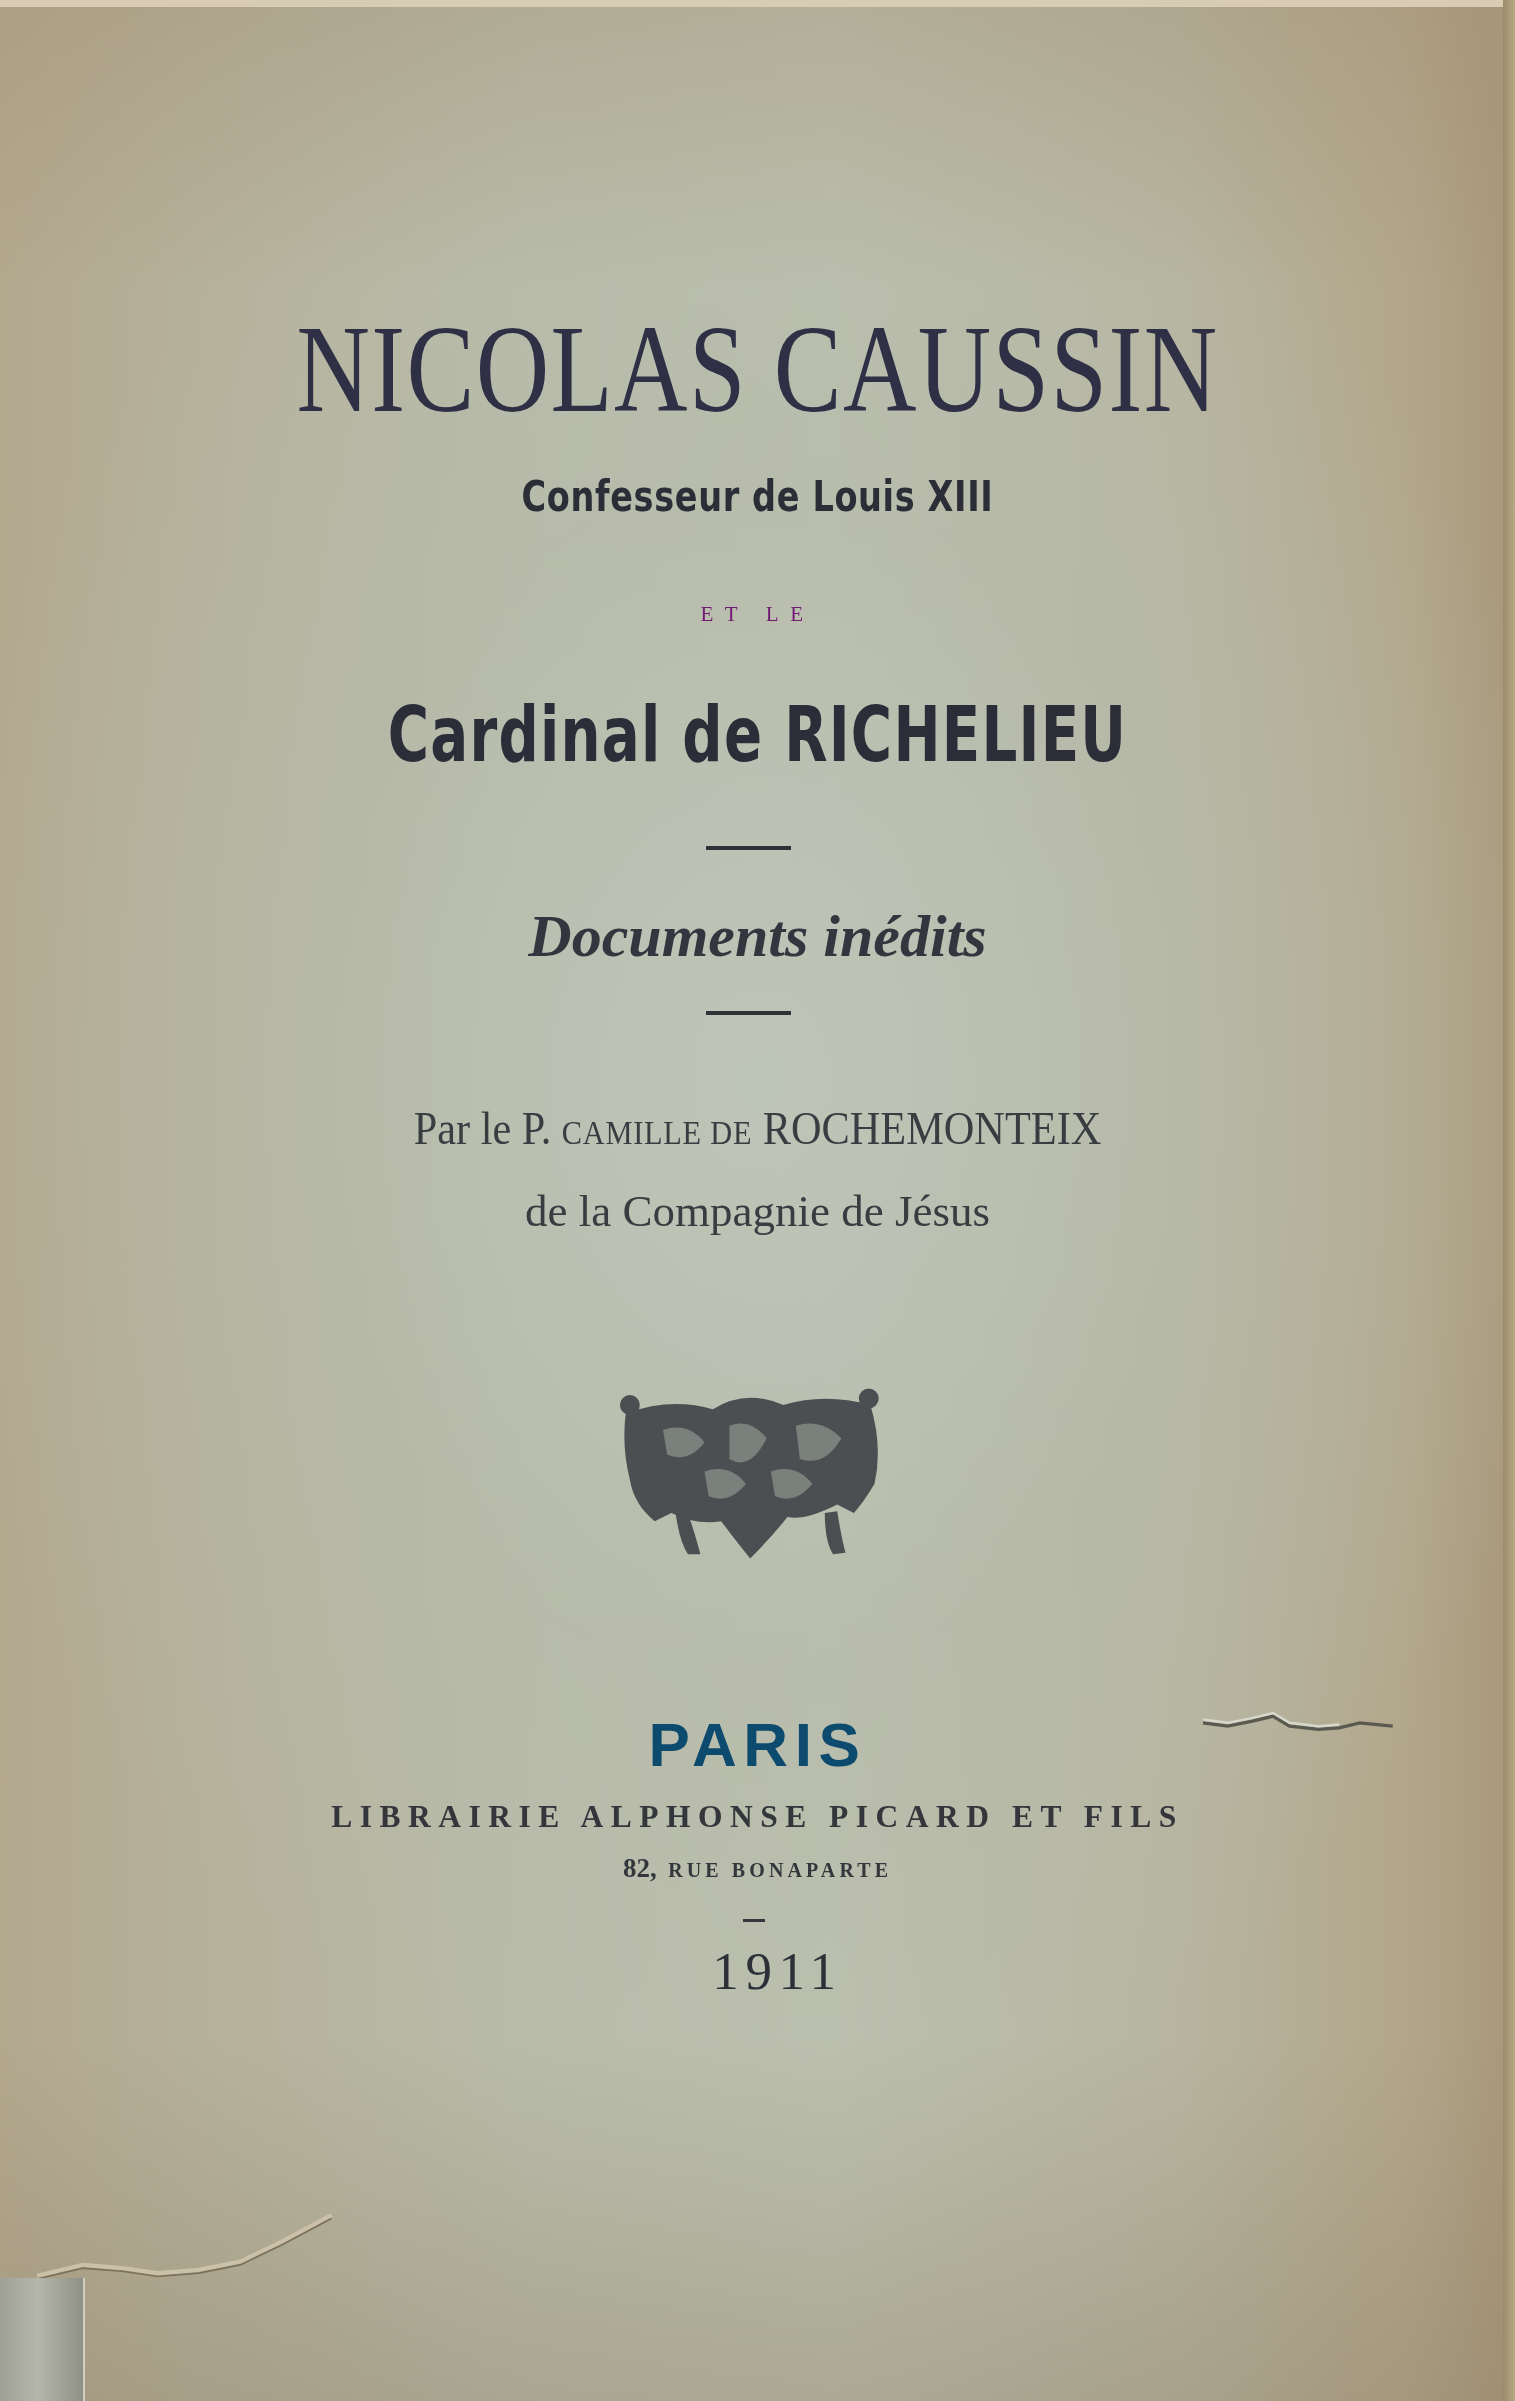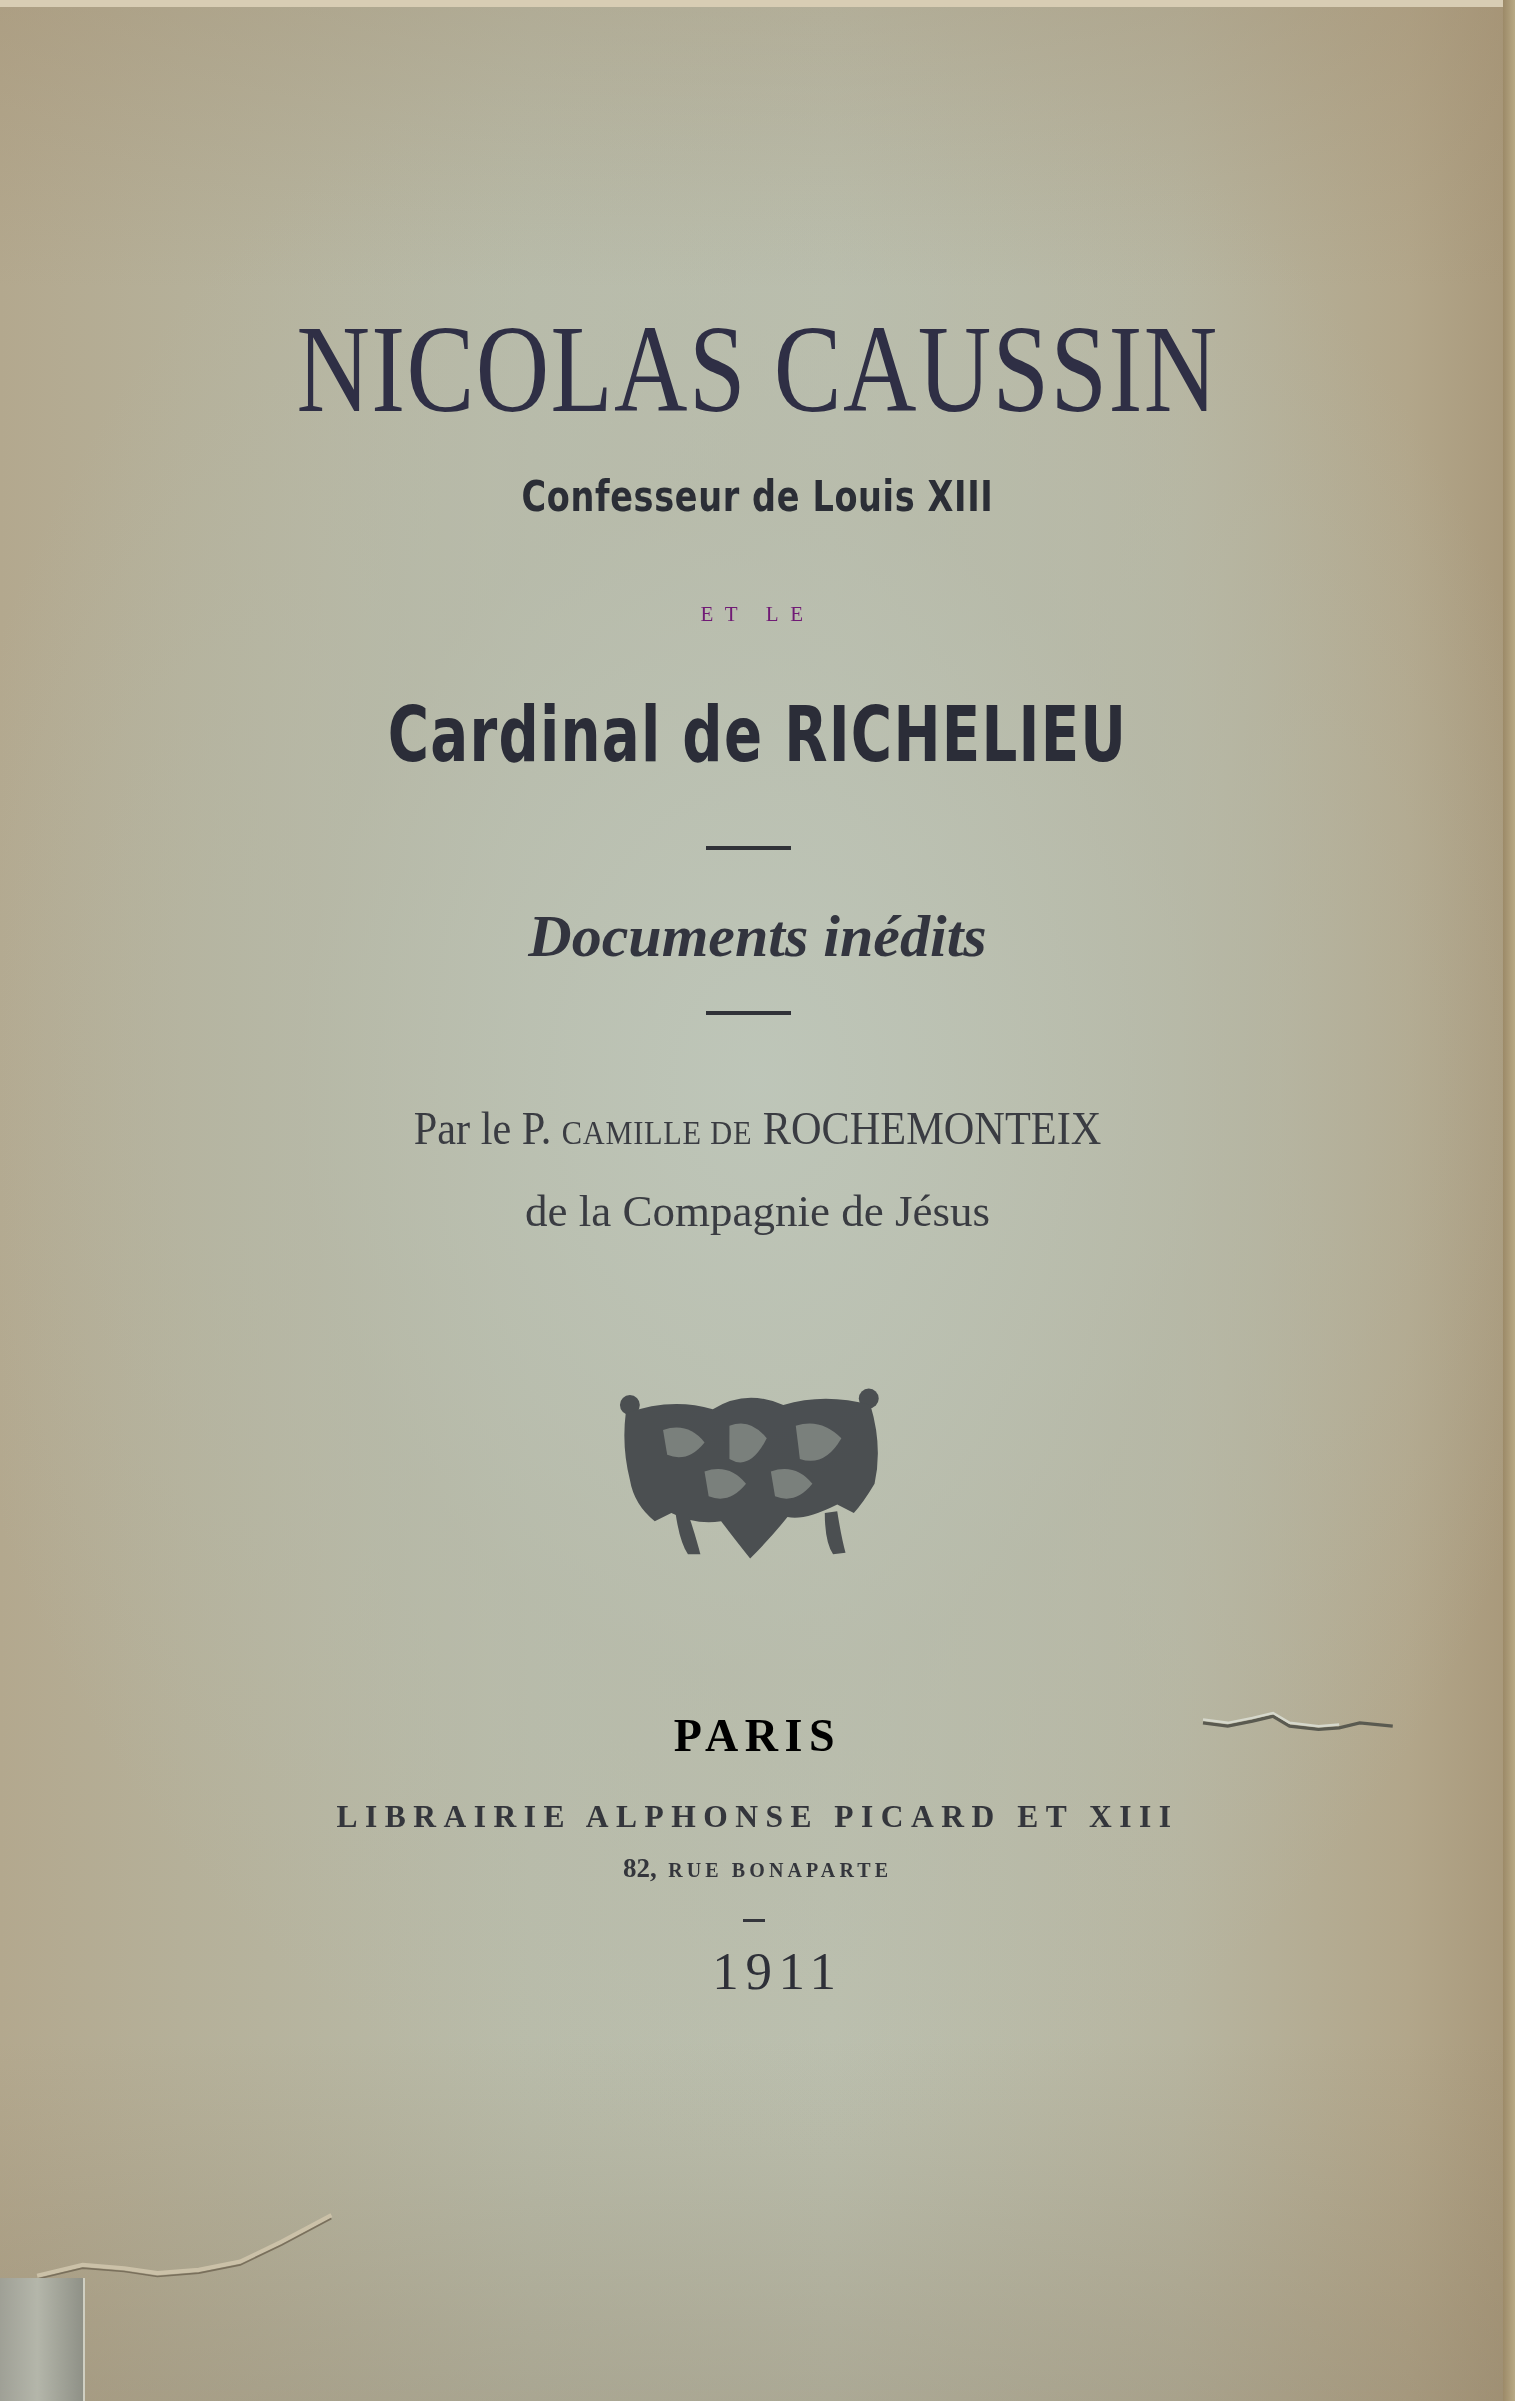--- a/index.html
+++ b/index.html
@@ -59,22 +59,22 @@
     transform: scaleX(0.92);
   }
   .author .sc { font-size: 33px; letter-spacing: 0.8px; }
   .compagnie {
     top: 1185px; font-family: "Liberation Serif", serif; font-size: 45px; color: #3a3c42;
   }
   .ornament {
     position: absolute; left: 605px; top: 1380px; width: 282px; height: 187px;
   }
   .paris {
-    top: 1709px; font-family: Liberation Serif, serif; font-weight: bold;
-    font-size: 46px; letter-spacing: 6.6px; color: #000000;
+    top: 1709px; font-family: Liberation Sans, sans-serif; font-weight: bold;
+    font-size: 62px; letter-spacing: 6.6px; color: #0c4a6e;
   }
   .publisher {
     top: 1799px; font-family: "Liberation Serif", serif; font-weight: bold;
     font-size: 31.5px; letter-spacing: 7.5px; color: #34363c;
   }
   .address {
     top: 1852px; font-family: "Liberation Serif", serif; font-weight: bold;
     font-size: 28px; letter-spacing: 4.1px; color: #34363c;
   }
   .address .num { font-size: 27px; letter-spacing: 0; margin-right: 11.6px; }
@@ -126,21 +126,21 @@
   <g fill="#8f958f" opacity="0.7">
     <path d="M70 60 Q100 50 120 75 Q100 100 75 90 Z"></path>
     <path d="M150 55 Q175 45 195 70 Q175 110 150 95 Z"></path>
     <path d="M230 55 Q260 45 285 70 Q265 105 235 95 Z"></path>
     <path d="M120 110 Q150 100 170 125 Q150 150 125 140 Z"></path>
     <path d="M200 110 Q230 100 250 125 Q230 150 205 140 Z"></path>
   </g>
 </svg>
 
 <div class="line paris">PARIS</div>
-<div class="line publisher">LIBRAIRIE ALPHONSE PICARD ET XIII</div>
+<div class="line publisher">LIBRAIRIE ALPHONSE PICARD ET FILS</div>
 <div class="line address">
   <span class="num">82,</span><span class="sm">RUE BONAPARTE</span>
 </div>
 <div class="dash"></div>
 <div class="line year">1911</div>
 
 <svg class="tear" style="left:1194px;top:1708px" width="216" height="33" viewBox="0 0 260 40">
   <path d="M10 18 L40 22 L70 16 L95 10 L115 22 L150 26 L175 24 L200 18 L240 22" stroke="#5a5a50" stroke-width="4" fill="none"></path>
   <path d="M10 14 L40 18 L70 12 L95 6 L115 18 L150 22 L175 20" stroke="#d6d8cc" stroke-width="3" fill="none"></path>
 </svg>

